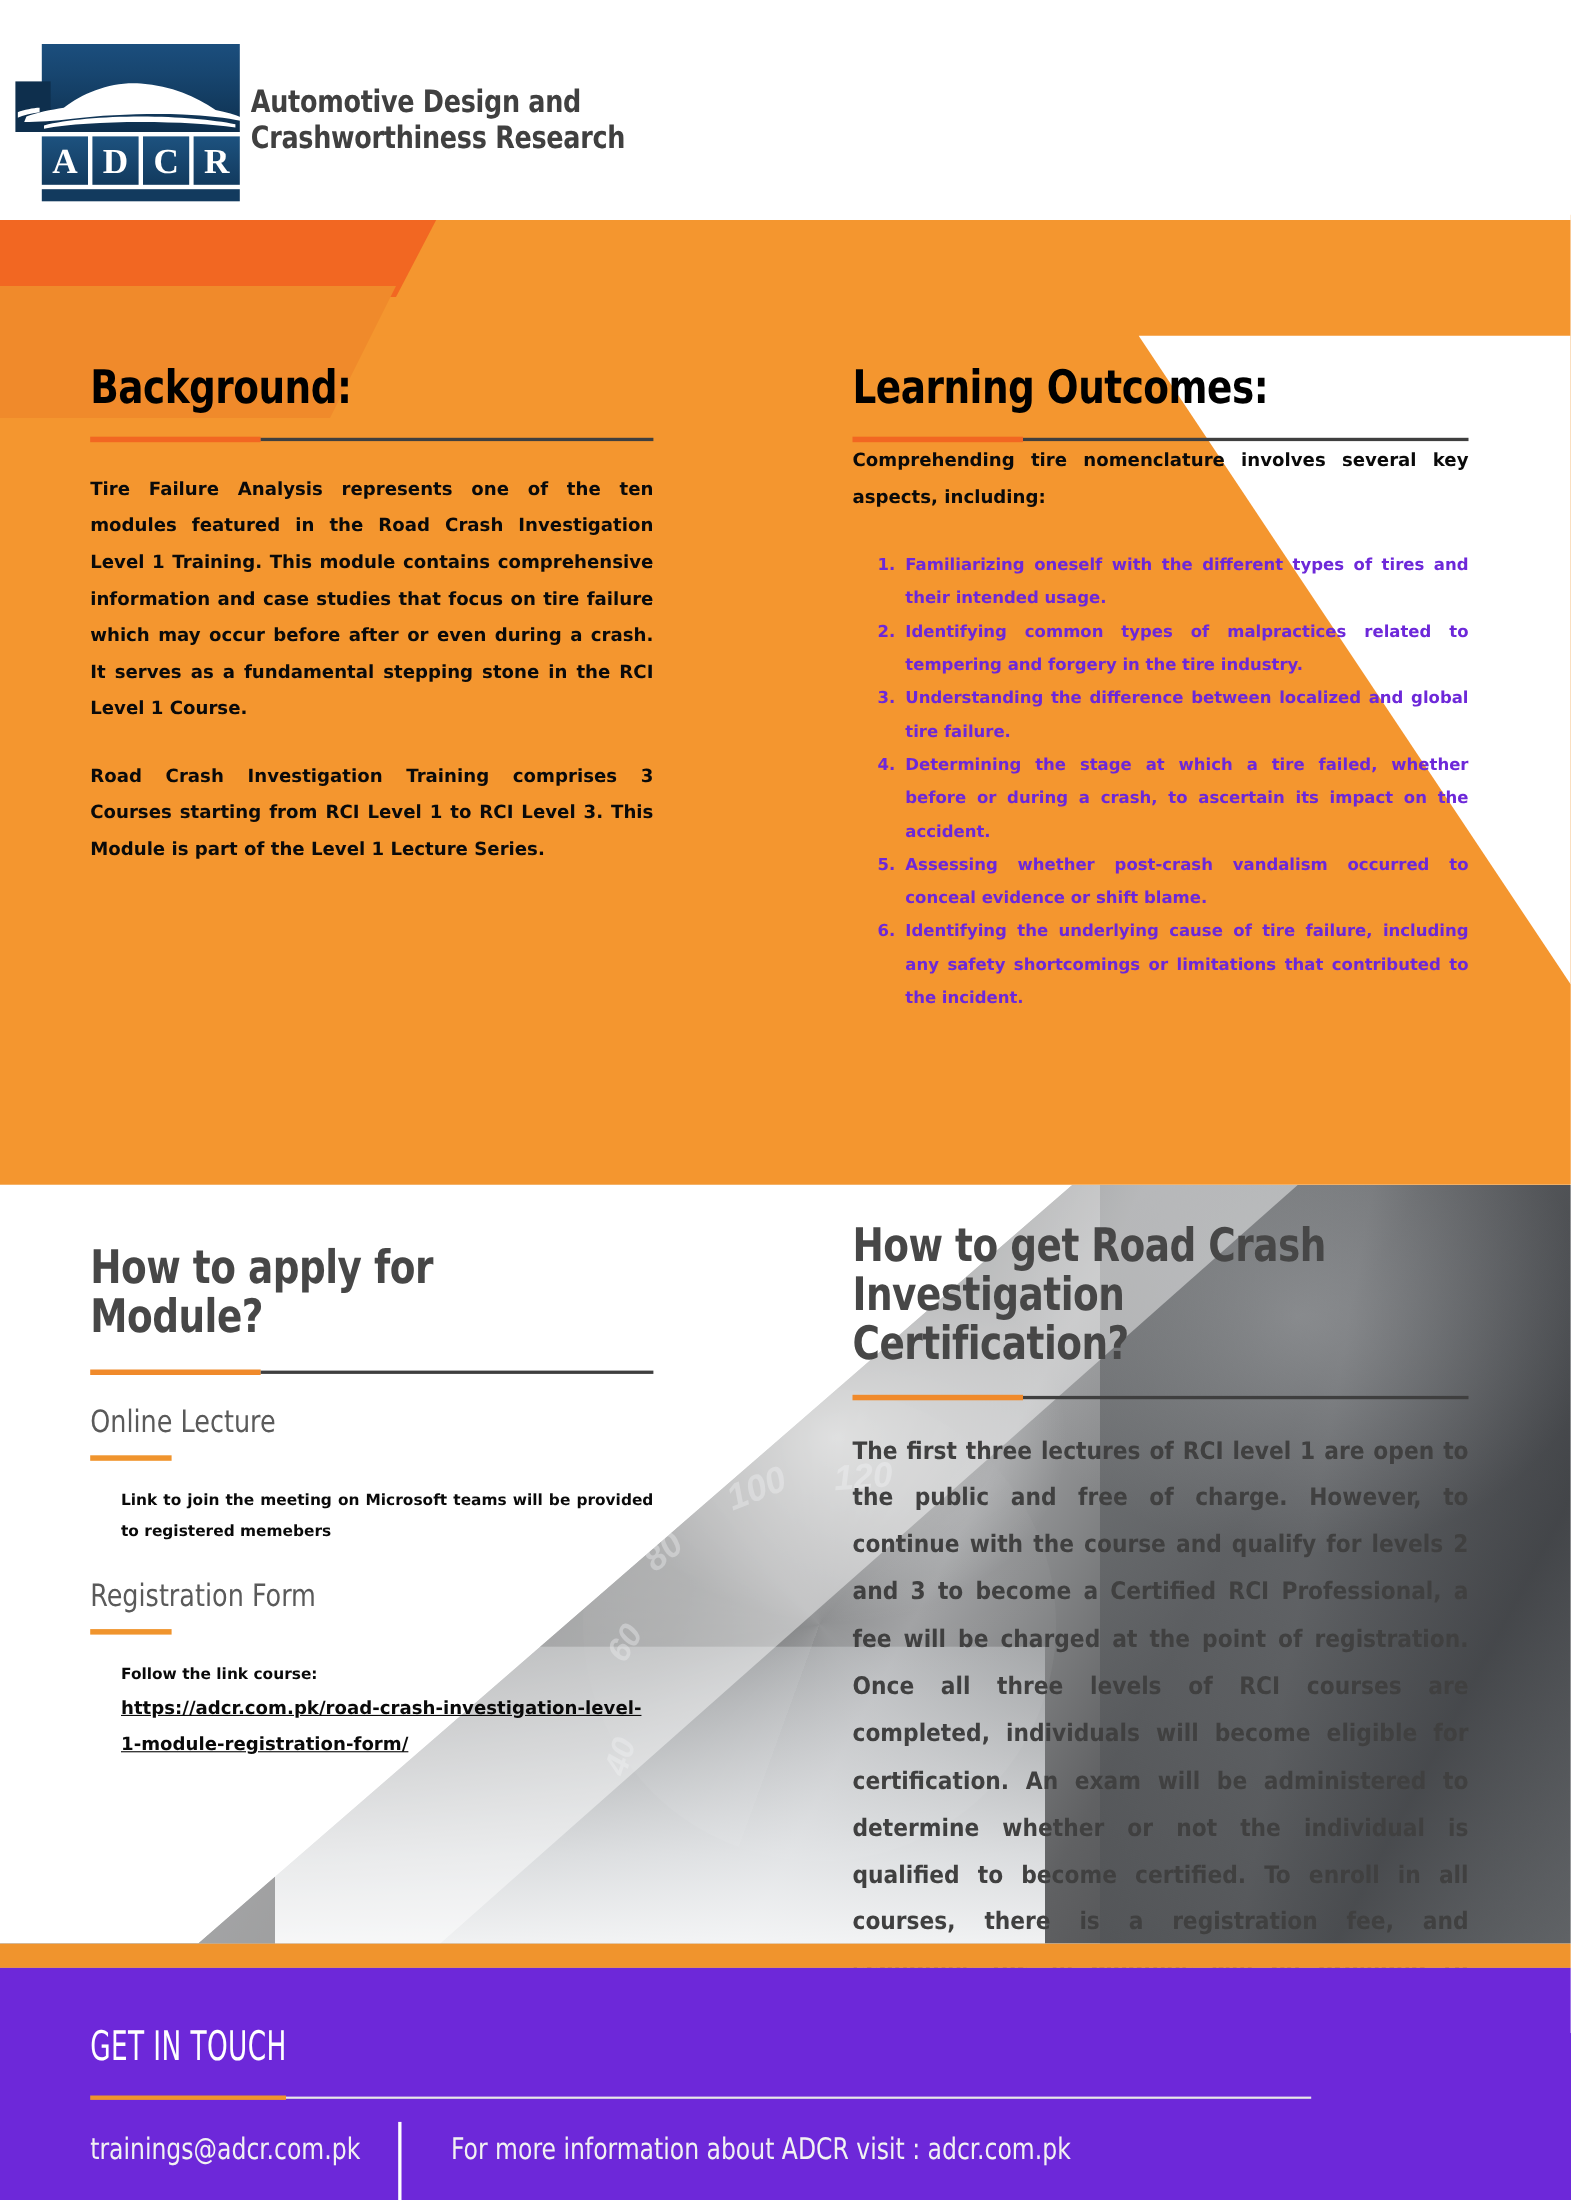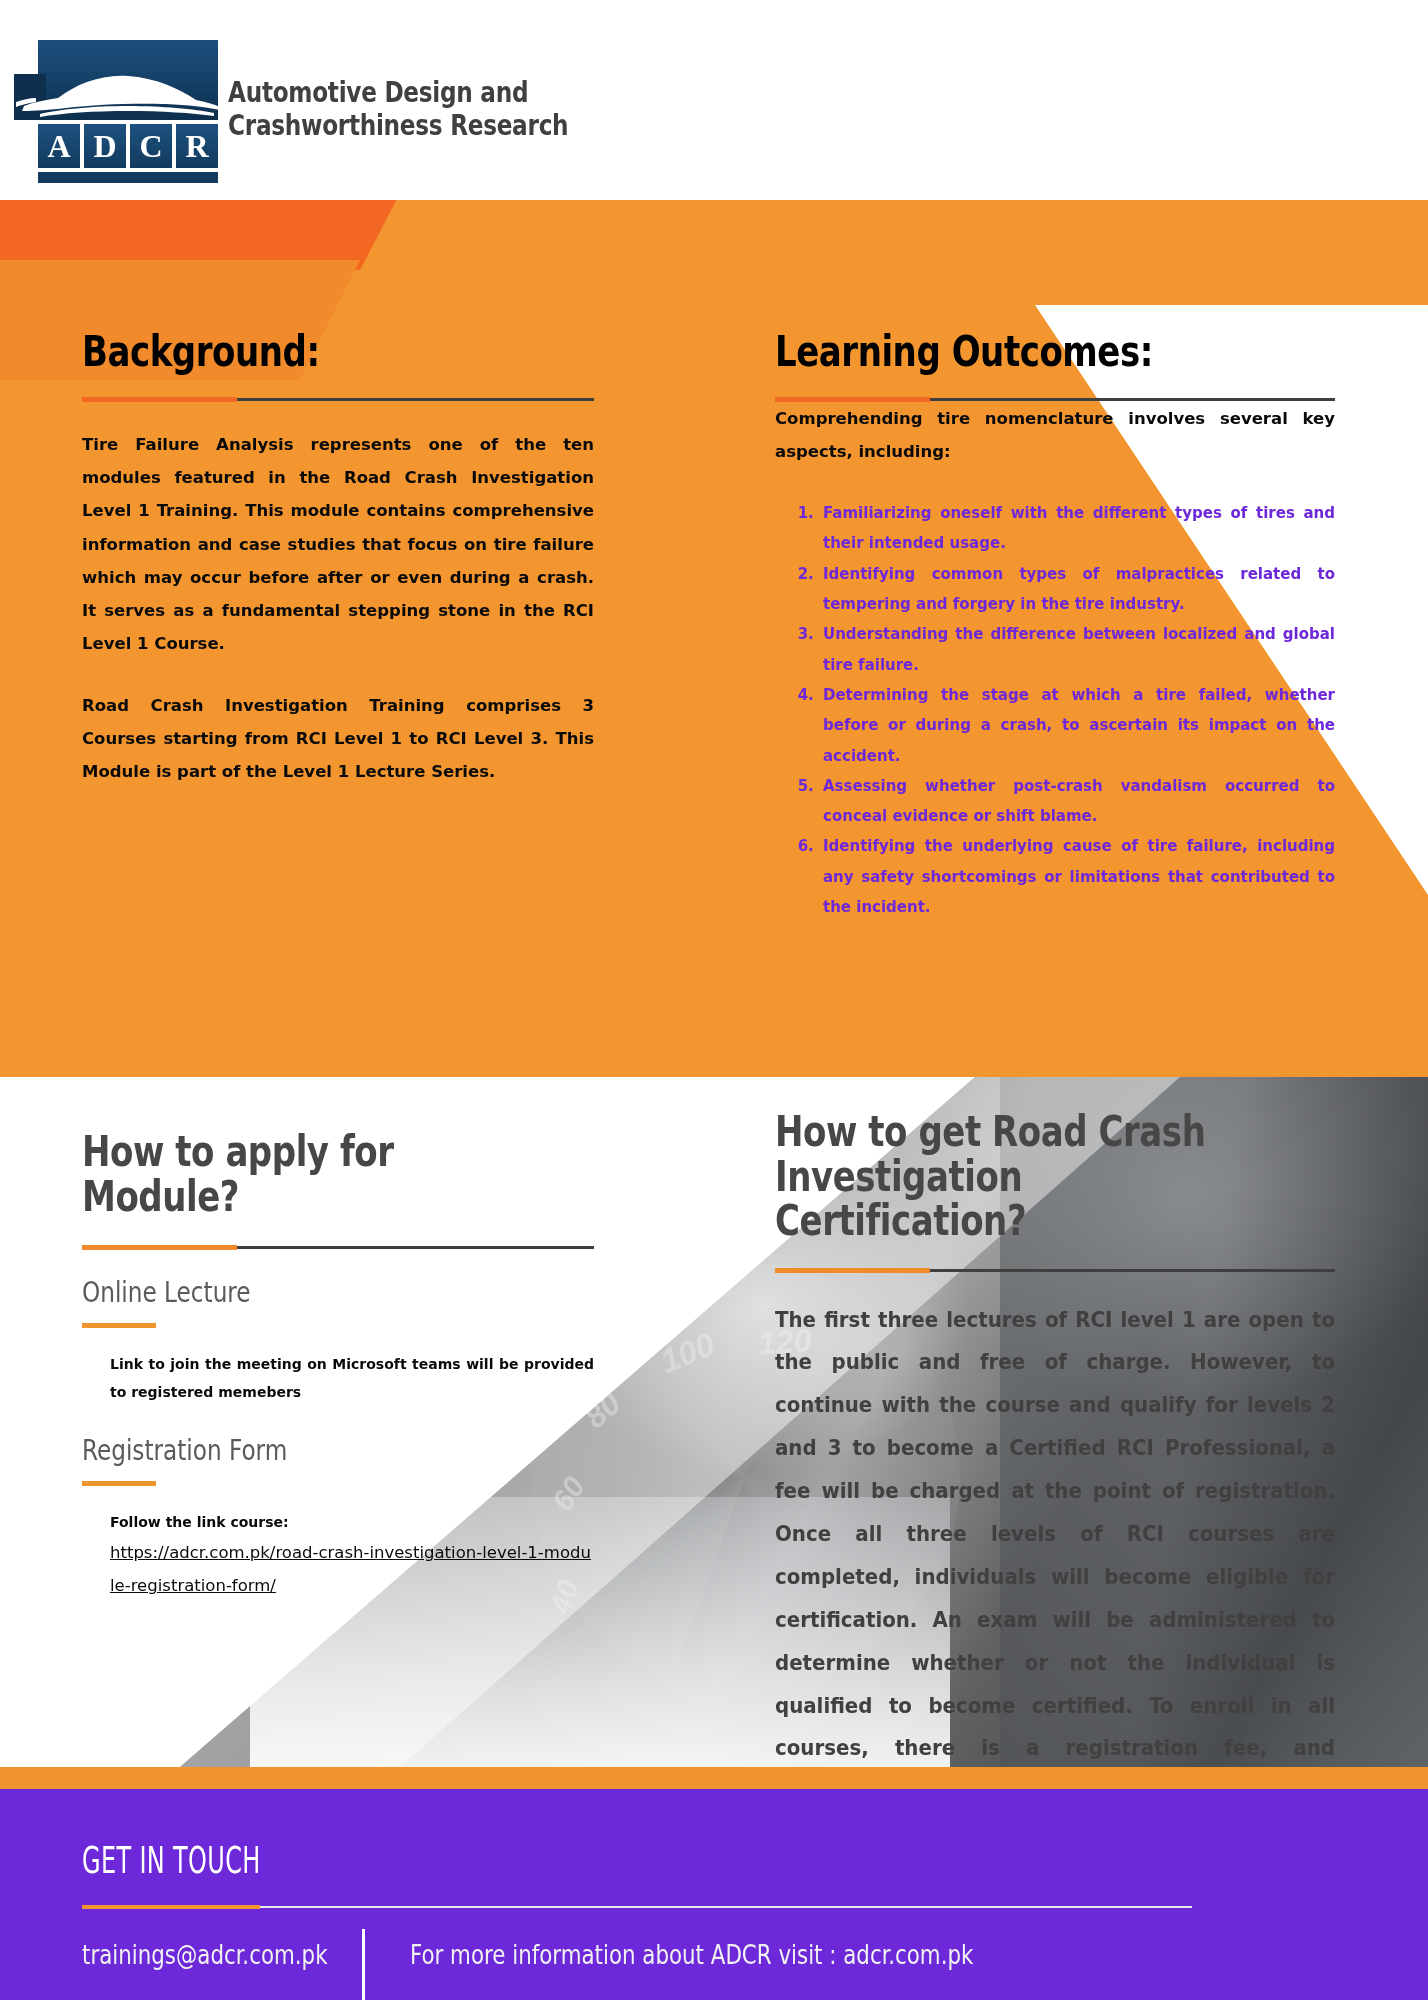--- a/index.html
+++ b/index.html
@@ -145,21 +145,21 @@
   .sub-rule { width:74px; height:5px; background:#f0942d; margin-top:14px; }
 
   .indent-block { margin-top:22px; padding-left:28px; }
   .indent-block p {
     font-family:"DejaVu Sans","Liberation Sans", sans-serif;
     font-weight:700; font-size:14px; line-height:2.0; color:#0a0a0a;
     text-align:justify;
   }
   .link-text {
     font-family:"DejaVu Sans","Liberation Sans", sans-serif;
-    font-weight:400; font-size:16.5px; line-height:2.0; color:#0a0a0a;
+    font-weight:700; font-size:16.5px; line-height:2.0; color:#0a0a0a;
     text-decoration:underline; display:block; word-break:break-all;
   }
 
   p.body.rightcol {
     font-family:"DejaVu Sans Condensed","Liberation Sans", sans-serif;
     font-weight:700; font-size:22px; line-height:1.95; color:#404040;
   }
 
   
   .footer-orange { position:absolute; left:0; top:1767px; width:1428px; height:22px; background:#f0942d; z-index:30; }

